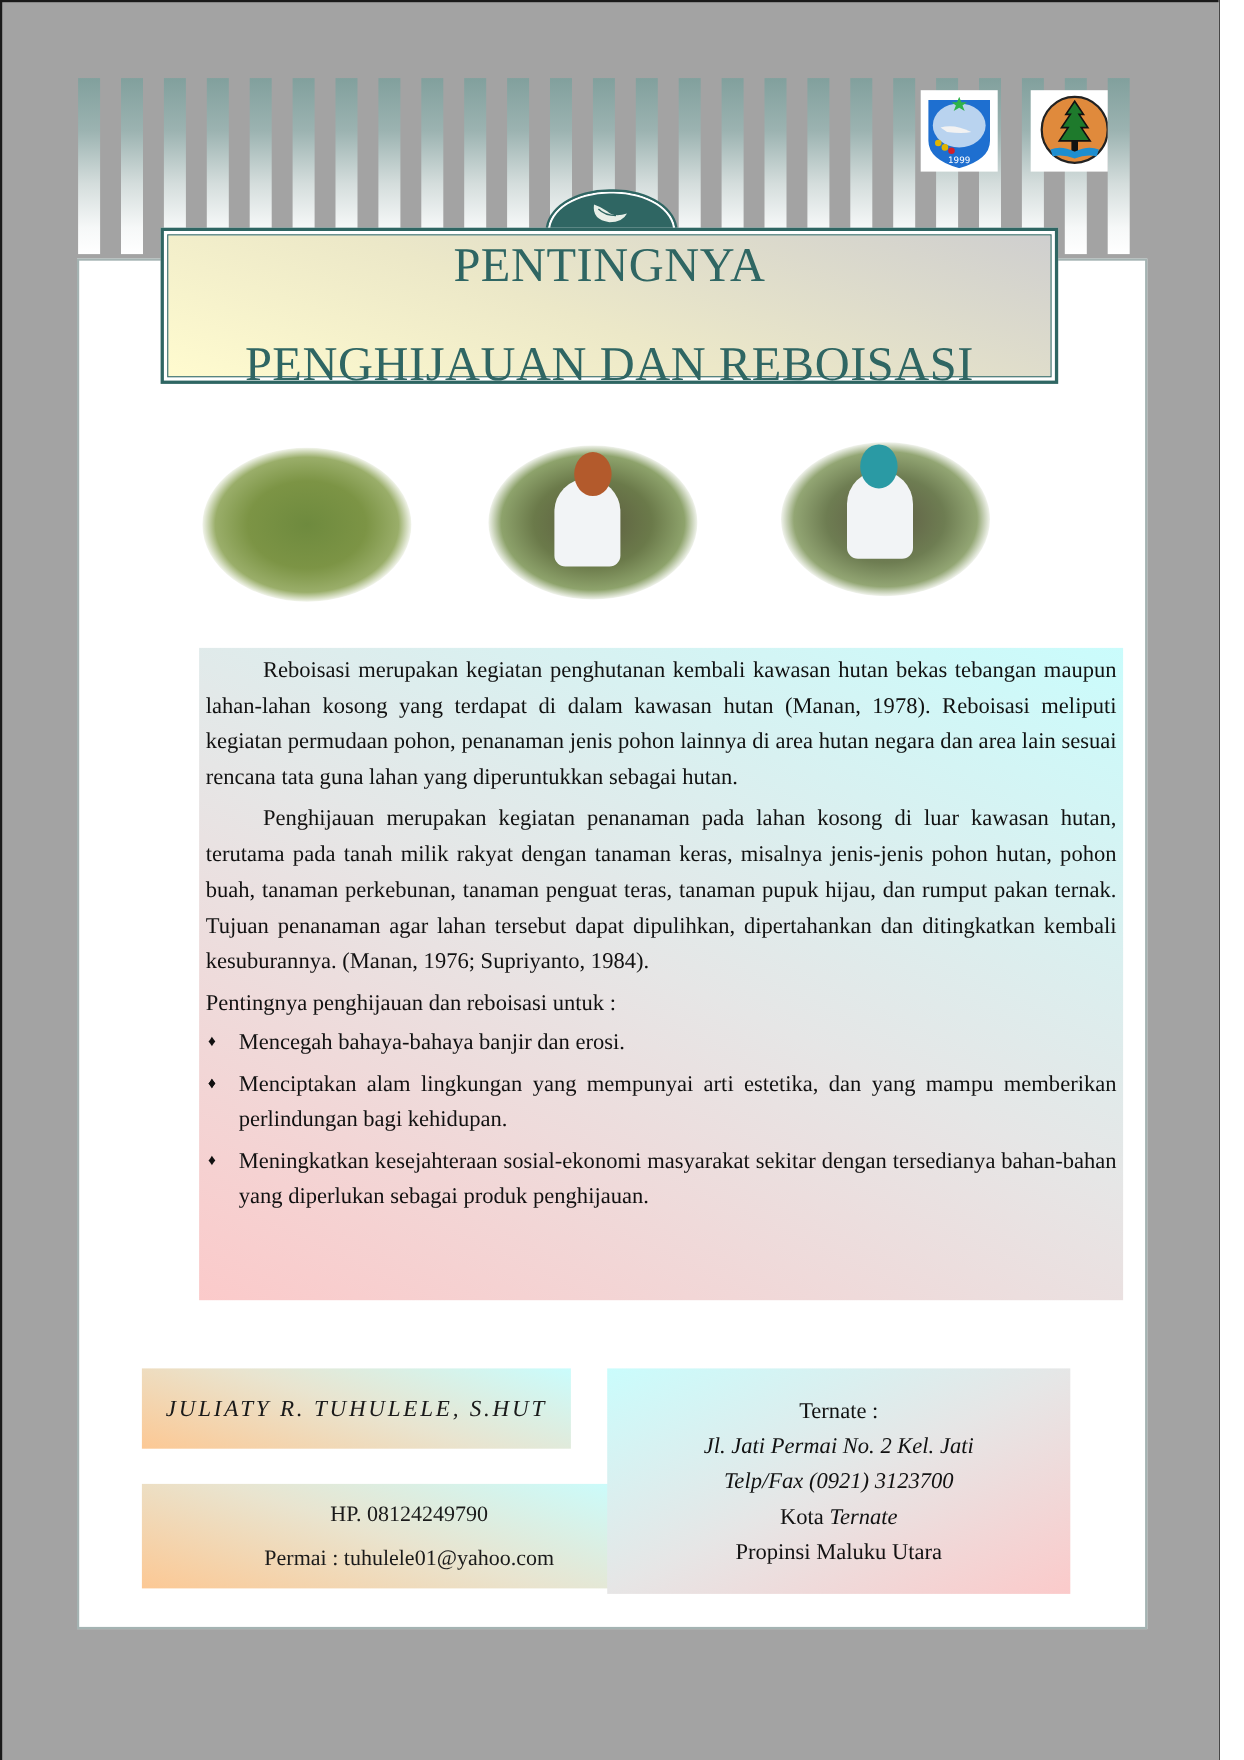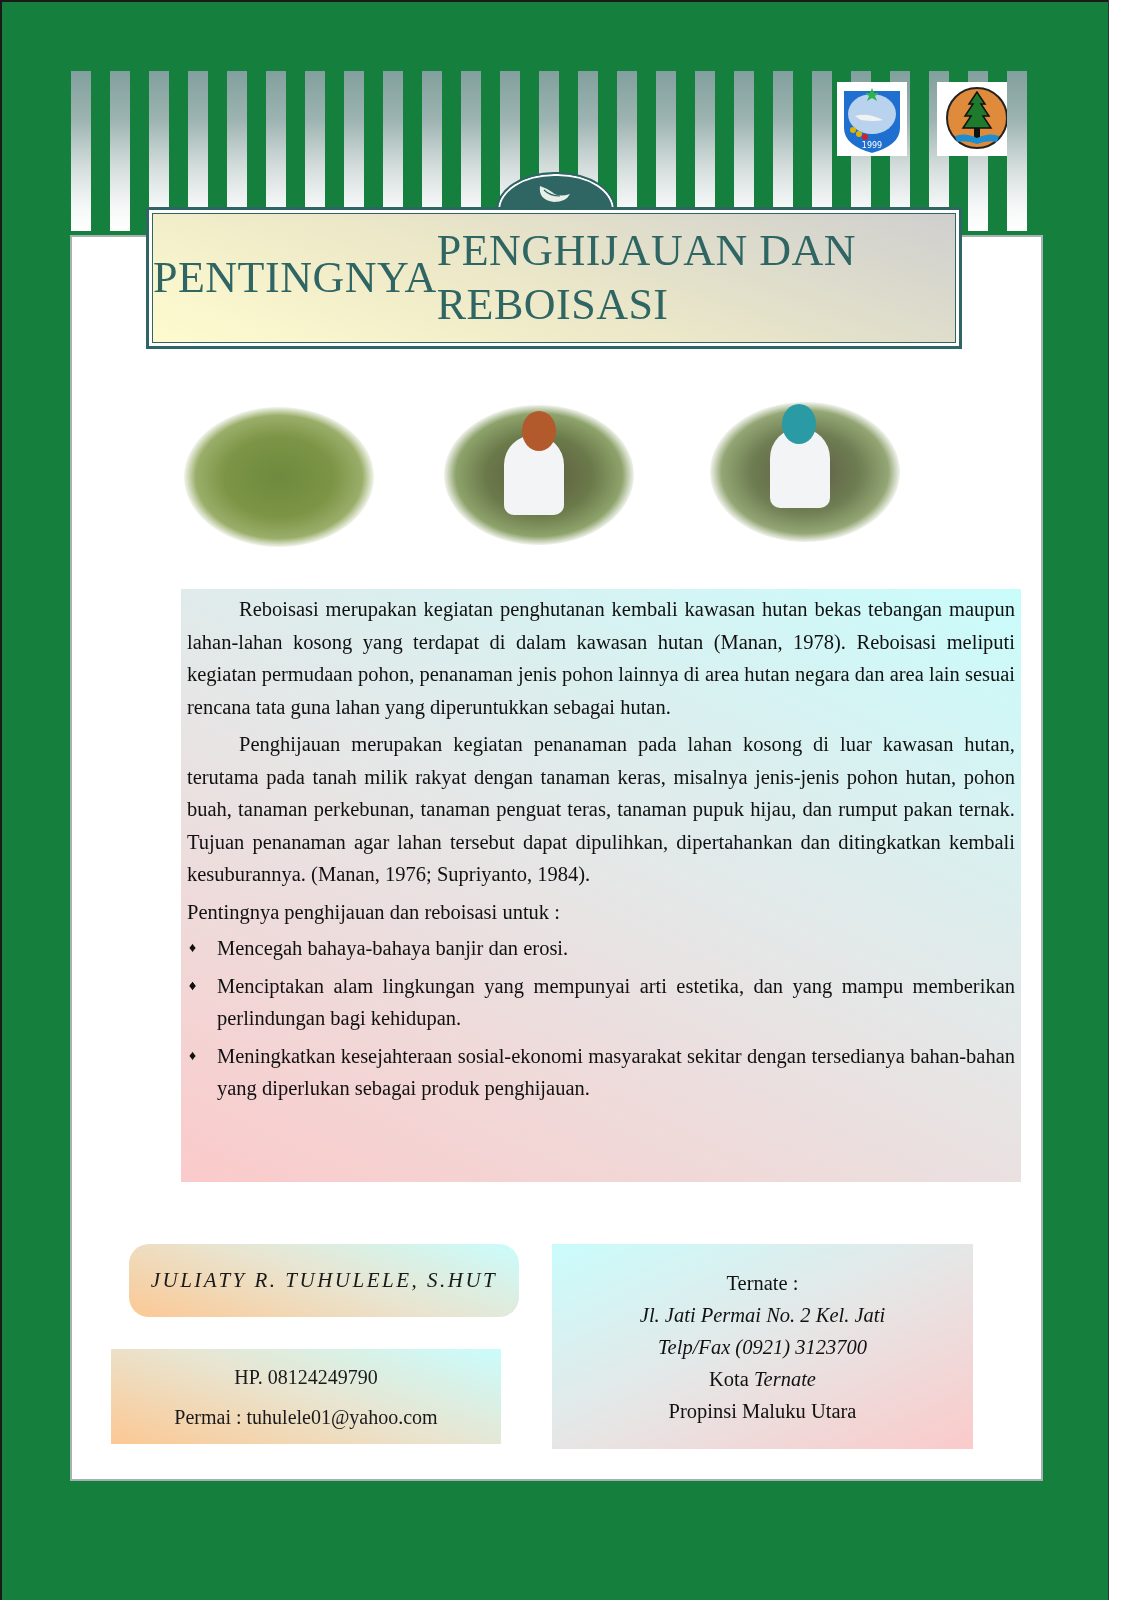--- a/index.html
+++ b/index.html
@@ -1,32 +1,32 @@
 <!DOCTYPE html>
 <html><head>
   <meta charset="utf-8">
   <style>
     html, body { margin: 0; padding: 0; }
     body { width: 1131px; height: 1600px; background: #ffffff; position: relative; overflow: hidden; font-family: "Liberation Serif", serif; }
-    .page { position: absolute; left: 0; top: 0; width: 1108px; height: 1600px; background: #15803d; border-left: 2px solid #1a1a1a; border-top: 2px solid #1a1a1a; box-sizing: border-box; }
+    .page { position: absolute; left: 0; top: 0; width: 1108px; height: 1600px; background: #a3a3a3; border-left: 2px solid #1a1a1a; border-top: 2px solid #1a1a1a; box-sizing: border-box; }
     .rightpad { position: absolute; left: 1108px; top: 0; width: 23px; height: 1600px; background: #fff; border-left: 1px solid #333; }
 
     .stripes { position: absolute; left: 69px; top: 69px; width: 980px; height: 160px; }
     .stripe { position: absolute; top: 0; width: 20px; height: 160px; background: linear-gradient(to bottom, #81a09d 0%, #9cb3b1 30%, #d4dddc 60%, #f6f8f8 85%, #ffffff 100%); }
 
     .frame { position: absolute; left: 68px; top: 233px; width: 973px; height: 1246px; border: 2px solid #a4b3b2; box-sizing: border-box; background: #fff; }
 
     .logos { position: absolute; left: 835px; top: 80px; width: 180px; height: 74px; }
     .logo-box { position: absolute; top: 0; width: 70px; height: 74px; background: #fff; }
     .logo1 { left: 0; }
     .logo2 { left: 100px; }
 
     .emblem { position: absolute; left: 494px; top: 170px; width: 116px; height: 40px; border-radius: 58px 58px 0 0 / 38px 38px 0 0; background: #2f6663; border: 2px solid #2f6663; box-shadow: inset 0 0 0 2px #fff; }
     .title-box { position: absolute; left: 144px; top: 205px; width: 816px; height: 142px; border: 3px solid #2f6663; box-sizing: border-box; padding: 3px; background: #fff; }
-    .title-inner { width: 100%; height: 100%; border: 1px solid #2f6663; box-sizing: border-box; background: linear-gradient(20deg, #fffbcf 0%, #ece8c8 45%, #cfcfcf 100%); display: flex; align-items: center; justify-content: flex-start; }
+    .title-inner { width: 100%; height: 100%; border: 1px solid #2f6663; box-sizing: border-box; background: linear-gradient(20deg, #fffbcf 0%, #ece8c8 45%, #cfcfcf 100%); display: flex; flex-direction: column; align-items: center; justify-content: flex-start; gap: 36px; }
     .title-line { color: #2f6663; font-family: "Liberation Serif", serif; font-size: 44px; letter-spacing: 0.5px; line-height: 54px; }
 
     .photos { position: absolute; left: 180px; top: 400px; width: 740px; height: 150px; }
     .photo { position: absolute; top: 0; width: 190px; height: 140px; border-radius: 50%; }
     .photo1 { left: 2px; top: 5px; background: radial-gradient(ellipse at 50% 50%, #6e8a3e 0%, #7c9445 40%, #9aae6a 62%, rgba(255,255,255,0) 72%); }
     .photo2 { left: 262px; top: 3px; background: radial-gradient(ellipse at 50% 50%, #5b5a3f 0%, #6b7a4a 40%, #8ea36c 62%, rgba(255,255,255,0) 72%); }
     .photo3 { left: 528px; top: 0; background: radial-gradient(ellipse at 50% 50%, #5e5a44 0%, #6e7d52 40%, #93a674 62%, rgba(255,255,255,0) 72%); }
     .person { position: absolute; width: 60px; height: 80px; border-radius: 30px 30px 10px 10px; background: #f2f4f6; }
     .p1 { left: 60px; top: 30px; }
     .p2 { left: 60px; top: 26px; }
@@ -34,23 +34,23 @@
     .h1 { left: 78px; top: 6px; background: #b35a2c; }
     .h2 { left: 72px; top: 2px; background: #2a9aa4; }
 
     .content { position: absolute; left: 132px; top: 587px; width: 840px; height: 593px; background: linear-gradient(205deg, #cafcfc 0%, #e6e6e6 50%, #fbcaca 100%); box-sizing: border-box; padding: 4px 6px 0 6px; color: #111; font-family: "Liberation Serif", serif; font-size: 20.5px; line-height: 32.5px; margin-left: 47px; }
     .para { margin: 0 0 5px 0; text-align: justify; text-indent: 52px; }
     .lead { margin: 0 0 4px 0; }
     .bullets { list-style: none; margin: 0; padding: 0; }
     .bullet { position: relative; padding-left: 30px; text-align: justify; margin-bottom: 5px; }
     .bullet-mark { position: absolute; left: 2px; top: 0; font-size: 14px; }
 
-    .namebox { position: absolute; left: 127px; top: 1242px; width: 390px; height: 73px; background: linear-gradient(18deg, #fcc894 0%, #e9e4cf 50%, #cafcfc 100%); display: flex; align-items: center; justify-content: center; border-radius: 20px; }
+    .namebox { position: absolute; left: 127px; top: 1242px; width: 390px; height: 73px; background: linear-gradient(18deg, #fcc894 0%, #e9e4cf 50%, #cafcfc 100%); display: flex; align-items: center; justify-content: center; }
     .name { font-family: "Liberation Serif", serif; font-style: italic; font-size: 21px; letter-spacing: 2.5px; color: #1a1a1a; }
-    .contactbox { position: absolute; left: 109px; top: 1347px; width: 390px; height: 95px; background: linear-gradient(18deg, #fcc894 0%, #e9e4cf 50%, #cafcfc 100%); display: flex; flex-direction: column; align-items: center; justify-content: center; color: #1a1a1a; font-family: "Liberation Serif", serif; font-size: 20px; line-height: 40px; }
+    .contactbox { position: absolute; left: 127px; top: 1347px; width: 390px; height: 95px; background: linear-gradient(18deg, #fcc894 0%, #e9e4cf 50%, #cafcfc 100%); display: flex; flex-direction: column; align-items: center; justify-content: center; color: #1a1a1a; font-family: "Liberation Serif", serif; font-size: 20px; line-height: 40px; padding-left: 48px; }
     .addrbox { position: absolute; left: 550px; top: 1242px; width: 421px; height: 205px; background: linear-gradient(25deg, #e0e6e6 0%, #cafcfc 0%, #e6e6e6 50%, #fbcaca 100%); background: linear-gradient(155deg, #cafcfc 0%, #e6e6e6 50%, #fbcaca 100%); display: flex; flex-direction: column; align-items: center; justify-content: center; color: #111; font-family: "Liberation Serif", serif; font-size: 20.5px; line-height: 32px; }
     .it { font-style: italic; }
   </style>
 </head>
 <body>
 
 <div class="page">
 
   <div class="stripes">
     <div class="stripe" style="left:0px"></div>

